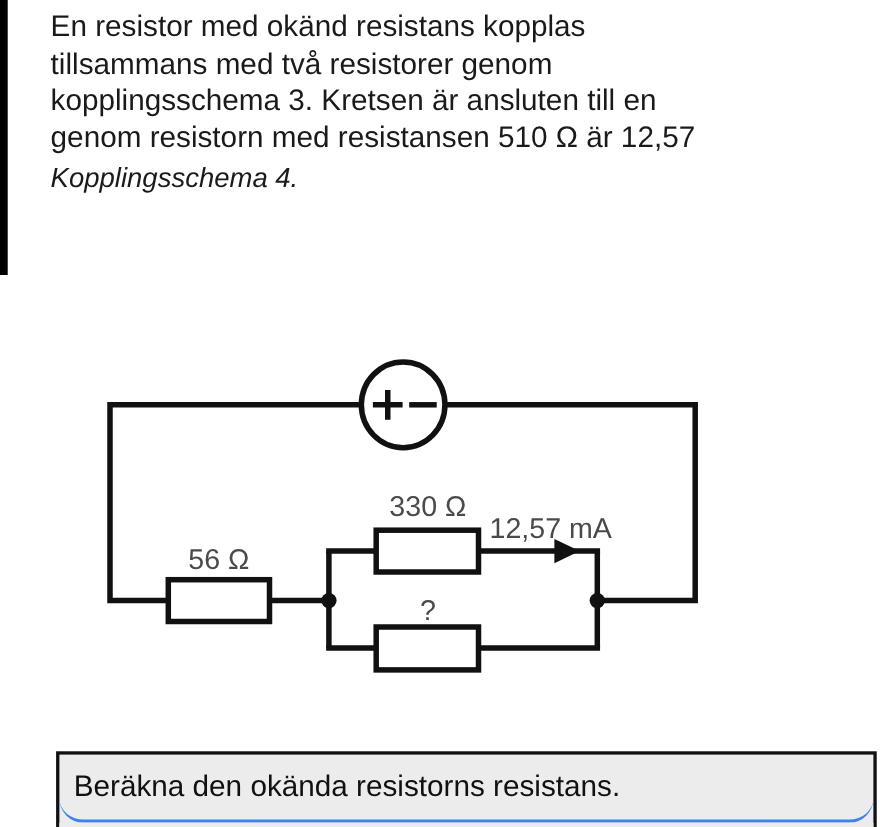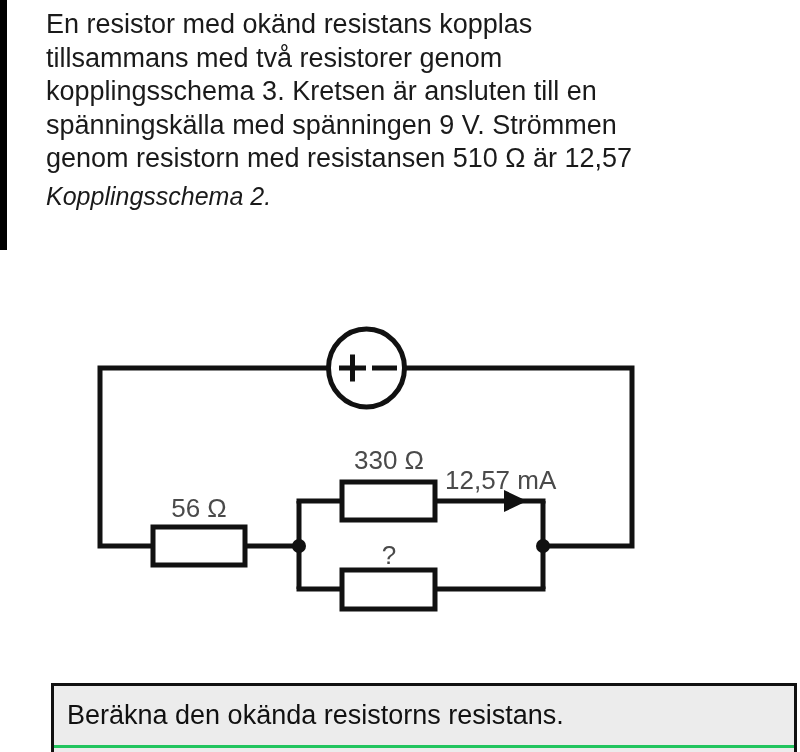--- a/index.html
+++ b/index.html
@@ -44,43 +44,43 @@
     width:740px;
     border:3px solid #111111;
     background:#ececec;
   }
   .task-row1{
     height:59px;
     line-height:59px;
     padding-left:13px;
     font-size:27px;
     color:#111111;
-    border-bottom:3px solid #22c55e;
+    border-bottom:3px solid #3b82f6;
     white-space:nowrap;
     overflow:hidden;
+    border-radius:22px;
   }
   .task-row2{
     height:10px;
     background:#ececec;
   }
 </style>
 </head>
 <body>
 
 <div class="page">
 
   <div class="left-strip"></div>
 
   <div class="problem">
     <div class="line">En resistor med okänd resistans kopplas</div>
     <div class="line">tillsammans med två resistorer genom</div>
     <div class="line">kopplingsschema 3. Kretsen är ansluten till en</div>
-    <div class="line">spänningskälla med spänningen 9 V. Strömmen</div>
     <div class="line">genom resistorn med resistansen 510 Ω är 12,57</div>
-    <div class="caption">Kopplingsschema 2.</div>
+    <div class="caption">Kopplingsschema 4.</div>
   </div>
 
   <svg class="circuit-svg" viewBox="0 0 800 752" xmlns="http://www.w3.org/2000/svg">
 
     <path d="M329 368 H100 V546 H153" fill="none" stroke="#111111" stroke-width="5" stroke-linejoin="miter"></path>
 
     <path d="M404 368 H632 V546 H543" fill="none" stroke="#111111" stroke-width="5" stroke-linejoin="miter"></path>
 
     <g>
       <ellipse cx="366.5" cy="368" rx="38" ry="39" fill="#ffffff" stroke="#111111" stroke-width="5"></ellipse>

